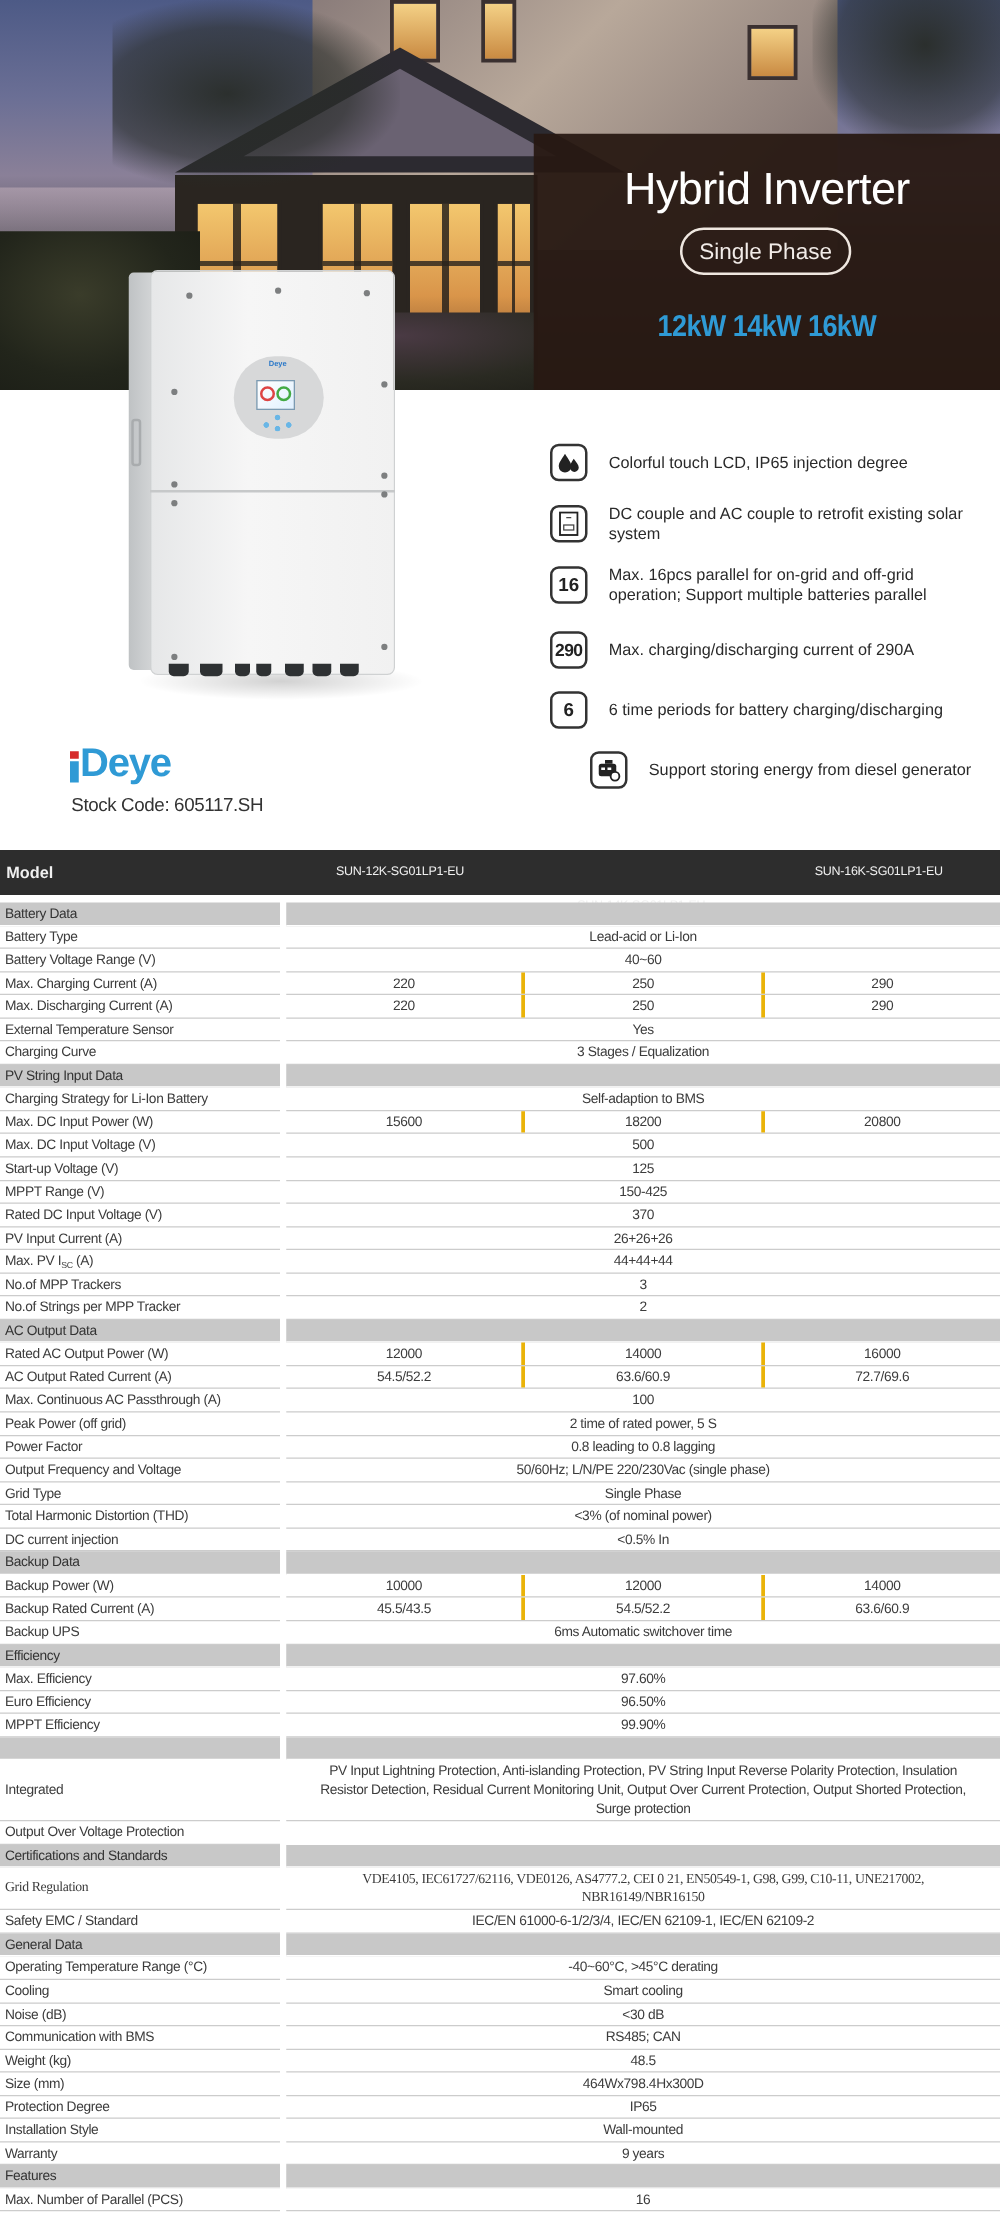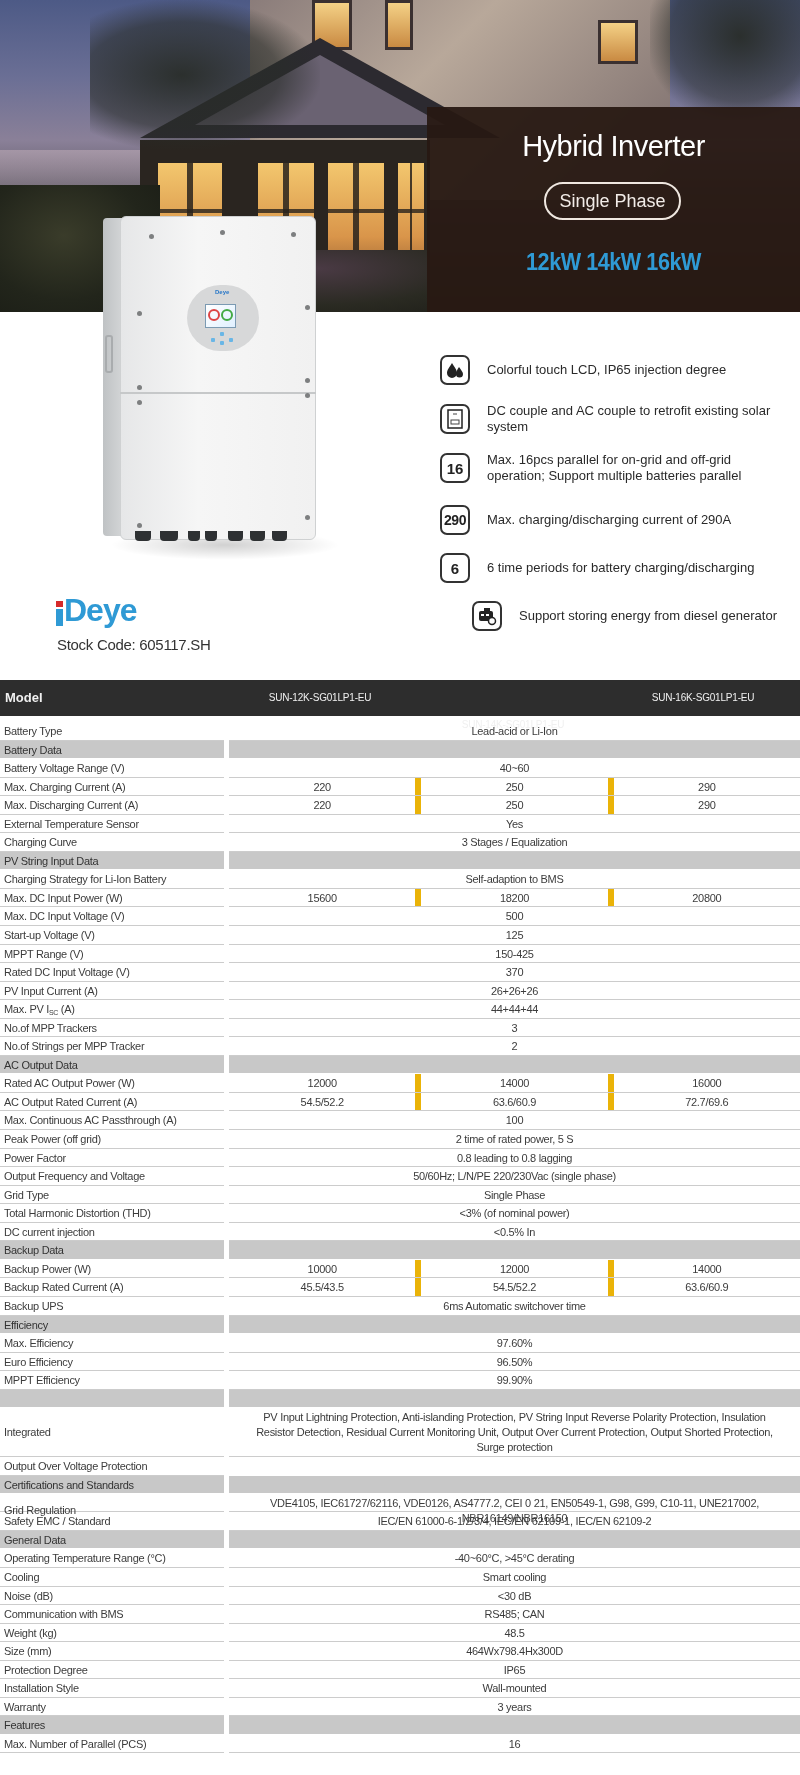--- a/index.html
+++ b/index.html
@@ -28,21 +28,21 @@
   .pane { position: absolute; top: 160px; height: 140px; background: linear-gradient(180deg, #f3c76e 0%, #d9954a 55%, #7a4a26 100%);
     border: 3px solid #2a2520; }
   .pane::after { content: ""; position: absolute; inset: 0;
     background-image: linear-gradient(90deg, transparent 45%, rgba(40,34,28,0.85) 45%, rgba(40,34,28,0.85) 55%, transparent 55%),
                       linear-gradient(0deg, transparent 30%, rgba(40,34,28,0.8) 30%, rgba(40,34,28,0.8) 33%, transparent 33%, transparent 63%, rgba(40,34,28,0.8) 63%, rgba(40,34,28,0.8) 66%, transparent 66%); }
   .upper-window { position: absolute; top: 0; height: 50px; background: linear-gradient(180deg,#f4d186,#c98a42); border: 3px solid #3a3030; }
   .bushes { position: absolute; left: 150px; top: 250px; width: 280px; height: 62px;
     background: radial-gradient(ellipse at 60% 30%, #4a3a44 0%, #2a2a22 60%, #1e1e18 100%); }
   .banner-panel { position: absolute; left: 427px; top: 107px; width: 373px; height: 205px; background: rgba(39,24,18,0.94); }
   .hero-title { position: absolute; left: 427px; top: 130px; width: 373px; text-align: center;
-    color: #ffffff; font-size: 29px; letter-spacing: -0.5px; }
+    color: #ffffff; font-size: 36px; letter-spacing: -0.5px; }
   .phase-pill { position: absolute; left: 544px; top: 182px; width: 137px; height: 38px; border: 2px solid #efe7e0;
     border-radius: 20px; color: #f2ece8; font-size: 18px; display: flex; align-items: center; justify-content: center; }
   .power-range { position: absolute; left: 427px; top: 248px; width: 373px; text-align: center;
     color: #2f9ad5; font-size: 24px; font-weight: bold; letter-spacing: -0.5px; transform: scaleX(0.9); }
 
   
   .inv-shadow { position: absolute; left: 110px; top: 530px; width: 230px; height: 30px;
     background: radial-gradient(ellipse at center, rgba(0,0,0,0.18) 0%, rgba(0,0,0,0) 70%); }
   .inv-side { position: absolute; left: 103px; top: 218px; width: 24px; height: 318px;
     background: linear-gradient(90deg, #bfc2c4, #d8dadb); border-radius: 4px 0 0 4px; }
@@ -83,27 +83,27 @@
   .spec-header { position: absolute; left: 0; top: 680px; width: 800px; height: 36px; background: #2d2d2d; color: #f0f0f0; }
   .spec-header .label { position: absolute; left: 5px; top: 0; height: 36px; line-height: 36px; font-size: 13px; font-weight: bold; }
   .spec-header .model { position: absolute; top: 0; height: 36px; line-height: 36px; font-size: 10px; text-align: center; width: 190px; letter-spacing: -0.2px; }
 
   .rows { position: absolute; left: 0; top: 722px; width: 800px; }
   .row { position: relative; height: 18.55px; width: 800px; }
   .row .lbl { position: absolute; left: 0; top: 0; width: 224px; height: 100%; padding-left: 4px;
     font-size: 11px; line-height: 18px; color: #3c3c3c; border-bottom: 1px solid #cccccc; letter-spacing: -0.3px; white-space: nowrap; }
   .row .vals { position: absolute; left: 229px; top: 0; width: 571px; height: 100%; border-bottom: 1px solid #cccccc; display: flex; }
   .row .vals .v { flex: 1; text-align: center; font-size: 11px; line-height: 18px; color: #3c3c3c; letter-spacing: -0.3px; }
-  .row .vals .v + .v { border-left: 6px solid #eab308; }
+  .row .vals .v + .v { border-left: 3px solid #eab308; }
   .row.section .lbl { background: #c8c8c8; color: #333; border-bottom: 1px solid #ffffff; }
   .row.section .vals { background: #c8c8c8; border-bottom: 1px solid #ffffff; }
   .row.tall3 { height: 49px; }
   .row.tall3 .lbl { line-height: 48px; }
   .row.tall3 .vals .v { line-height: 15px; padding-top: 2px; }
-  .row.tall2 { height: 18px; }
+  .row.tall2 { height: 34px; font-family: Liberation Serif, serif; }
   .row.tall2 .lbl { line-height: 33px; }
   .row.tall2 .vals .v { line-height: 15px; padding-top: 2px; }
   sub { font-size: 7px; vertical-align: -2px; }
 </style>
 </head>
 <body>
 
 <div class="hero">
   <div class="sky-glow"></div>
   <div class="water"></div>
@@ -212,29 +212,29 @@
 </div>
 
 <div class="spec-header">
   <span class="label">Model</span>
   <span class="model" style="left:225px;">SUN-12K-SG01LP1-EU</span>
   <span class="model" style="left:418px;margin-top:27px;">SUN-14K-SG01LP1-EU</span>
   <span class="model" style="left:608px;">SUN-16K-SG01LP1-EU</span>
 </div>
 
 <div class="rows" id="spec-rows">
+    <div class="row section">
+      <div class="lbl">Battery Data</div>
+      <div class="vals"></div>
+    </div>
     <div class="row">
       <div class="lbl">Battery Type</div>
       <div class="vals">
         <div class="v">Lead-acid or Li-Ion</div>
       </div>
-    </div>
-    <div class="row section">
-      <div class="lbl">Battery Data</div>
-      <div class="vals"></div>
     </div>
     <div class="row">
       <div class="lbl">Battery Voltage Range (V)</div>
       <div class="vals">
         <div class="v">40~60</div>
       </div>
     </div>
     <div class="row">
       <div class="lbl">Max. Charging Current (A)</div>
       <div class="vals">
@@ -516,21 +516,21 @@
     </div>
     <div class="row">
       <div class="lbl">Installation Style</div>
       <div class="vals">
         <div class="v">Wall-mounted</div>
       </div>
     </div>
     <div class="row">
       <div class="lbl">Warranty</div>
       <div class="vals">
-        <div class="v">3 years</div>
+        <div class="v">9 years</div>
       </div>
     </div>
     <div class="row section">
       <div class="lbl">Features</div>
       <div class="vals"></div>
     </div>
     <div class="row">
       <div class="lbl">Max. Number of Parallel (PCS)</div>
       <div class="vals">
         <div class="v">16</div>

